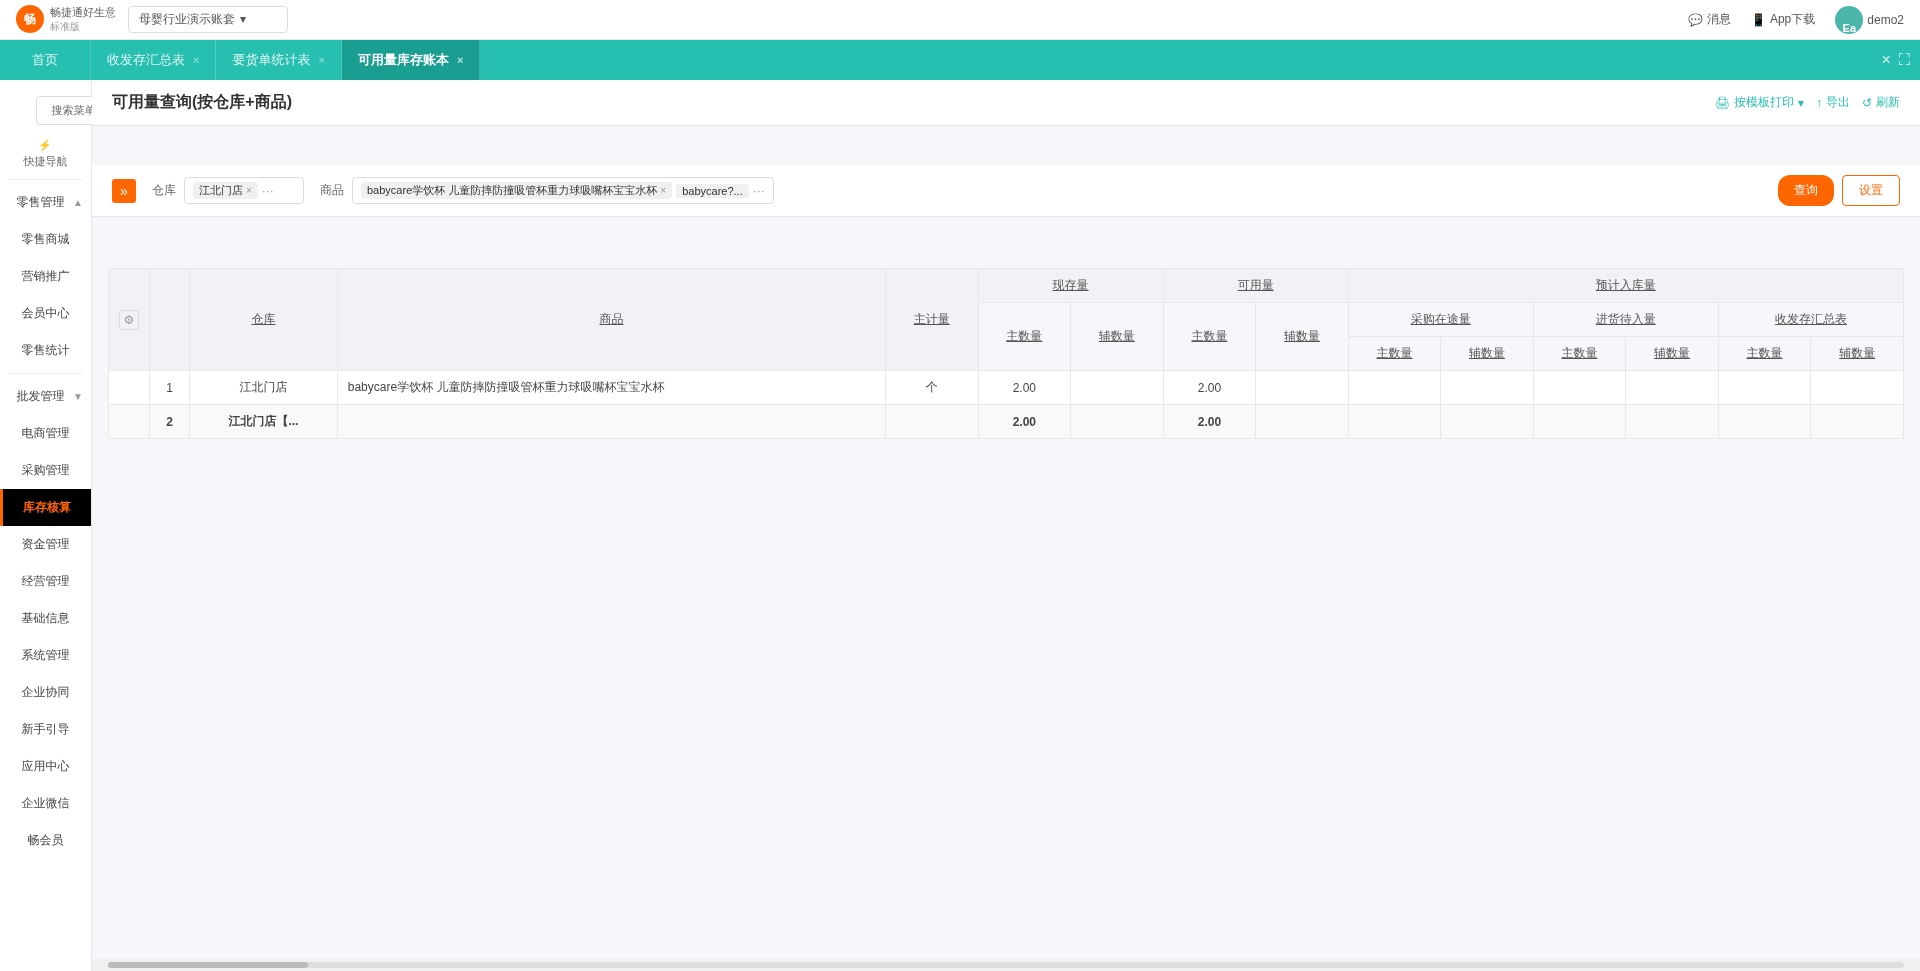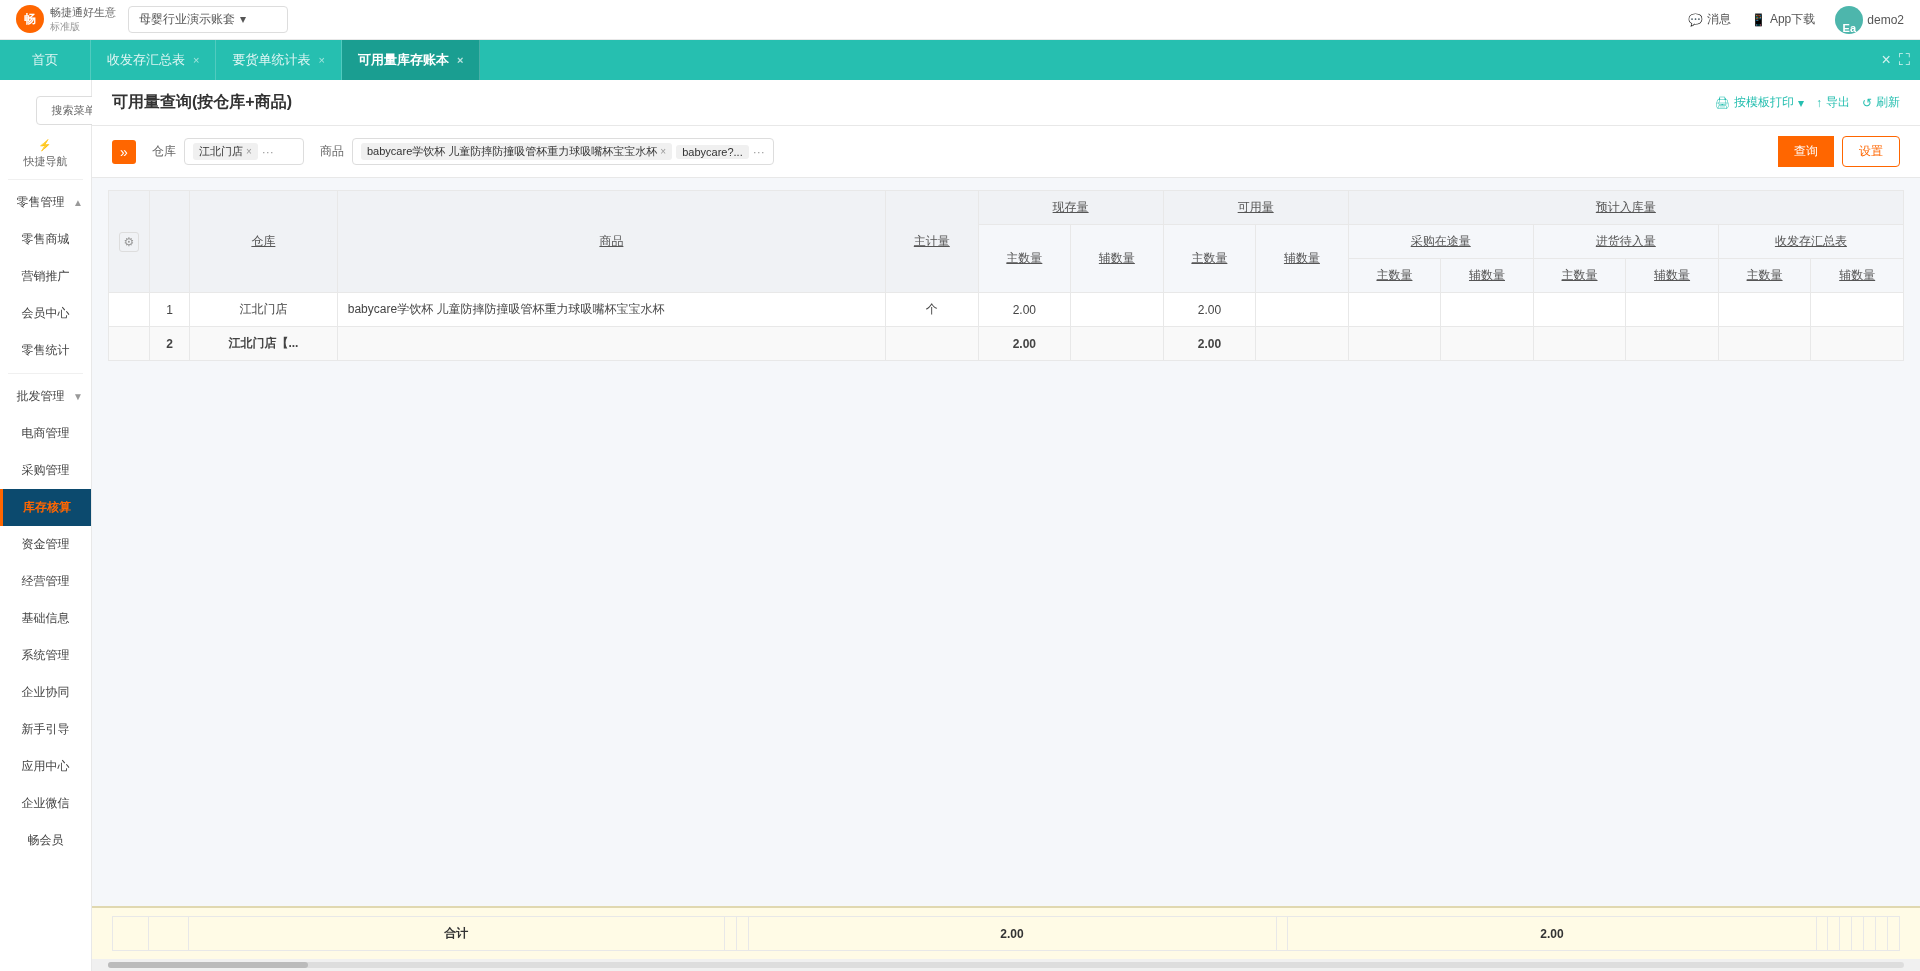--- a/index.html
+++ b/index.html
@@ -73,26 +73,26 @@
     .sidebar-item {
       padding: 10px 8px;
       text-align: center;
       font-size: 12px;
       color: #444;
       cursor: pointer;
       display: flex;
       align-items: center;
       justify-content: space-between;
     }
-    .sidebar-item.active { background: #0c4a6e; color: #ff6600; font-weight: bold; border-left: 3px solid #ff6600; }
+    .sidebar-item.active { background: #000000; color: #ff6600; font-weight: bold; border-left: 3px solid #ff6600; }
     .sidebar-item .item-text { flex: 1; text-align: center; }
     .sidebar-item .arrow { font-size: 10px; color: #999; }
 
     
-    .content-area { flex: 1; display: flex; flex-direction: column; overflow: hidden; background: #f5f7fa; }
+    .content-area { flex: 1; display: flex; flex-direction: column; overflow: hidden; background: #f5f7fa; gap: 39px; }
 
     
     .page-header {
       background: #fff;
       padding: 12px 20px;
       display: flex;
       align-items: center;
       justify-content: space-between;
       border-bottom: 1px solid #e8e8e8;
     }
@@ -110,21 +110,21 @@
       gap: 16px;
     }
     .filter-expand-btn { width: 24px; height: 24px; background: #ff6600; color: #fff; display: flex; align-items: center; justify-content: center; border-radius: 3px; cursor: pointer; font-size: 14px; }
     .filter-group { display: flex; align-items: center; gap: 8px; }
     .filter-label { color: #666; font-size: 12px; white-space: nowrap; }
     .filter-input { display: flex; align-items: center; gap: 4px; border: 1px solid #ddd; border-radius: 4px; padding: 4px 8px; min-width: 120px; background: #fff; }
     .filter-tag { background: #f0f0f0; border-radius: 3px; padding: 1px 6px; font-size: 11px; display: flex; align-items: center; gap: 3px; }
     .filter-tag .tag-close { cursor: pointer; color: #999; font-size: 10px; }
     .filter-more { color: #999; cursor: pointer; font-size: 12px; }
     .filter-actions { margin-left: auto; display: flex; gap: 8px; }
-    .btn-query { background: #ff6600; color: #fff; border: none; padding: 6px 16px; border-radius: 0; cursor: pointer; font-size: 12px; }
+    .btn-query { background: #ff6600; color: #fff; border: none; padding: 6px 16px; border-radius: 12px; cursor: pointer; font-size: 12px; }
     .btn-settings { background: #fff; color: #ff6600; border: 1px solid #ff6600; padding: 6px 16px; border-radius: 4px; cursor: pointer; font-size: 12px; }
 
     
     .table-wrapper { flex: 1; overflow: auto; padding: 12px 16px; }
     .data-table { width: 100%; border-collapse: collapse; background: #fff; }
     .data-table th, .data-table td { border: 1px solid #e8e8e8; padding: 8px 10px; font-size: 12px; text-align: center; }
     .data-table th { background: #f5f7fa; color: #555; font-weight: 500; text-decoration: underline; }
     .data-table thead tr:first-child th { background: #f0f2f5; }
     .data-table tbody tr td { color: #444; }
     .data-table .col-settings { width: 36px; }
@@ -381,43 +381,20 @@
             <td></td>
             <td></td>
             <td></td>
             <td></td>
             <td></td>
           </tr>
         </tbody>
       </table>
     </div>
 
-    <div style="background:#fffbe6; border-top: 2px solid #e0d8b0; padding: 8px 20px; display:flex; align-items:center;">
-      <table style="width:100%; border-collapse:collapse;">
-        <tbody>
-            <tr>
-          <td style="width:36px; border:1px solid #e8e8e8;"></td>
-          <td style="width:40px; border:1px solid #e8e8e8;"></td>
-          <td style="border:1px solid #e8e8e8; padding:8px 10px; font-weight:bold; text-align:center;">合计</td>
-          <td style="border:1px solid #e8e8e8;"></td>
-          <td style="border:1px solid #e8e8e8;"></td>
-          <td style="border:1px solid #e8e8e8; padding:8px 10px; font-weight:bold; text-align:center;">2.00</td>
-          <td style="border:1px solid #e8e8e8;"></td>
-          <td style="border:1px solid #e8e8e8; padding:8px 10px; font-weight:bold; text-align:center;">2.00</td>
-          <td style="border:1px solid #e8e8e8;"></td>
-          <td style="border:1px solid #e8e8e8;"></td>
-          <td style="border:1px solid #e8e8e8;"></td>
-          <td style="border:1px solid #e8e8e8;"></td>
-          <td style="border:1px solid #e8e8e8;"></td>
-          <td style="border:1px solid #e8e8e8;"></td>
-          <td style="border:1px solid #e8e8e8;"></td>
-        </tr>
-      </tbody>
-        </table>
-    </div>
 
     <div class="bottom-scrollbar">
       <div class="scrollbar-track">
         <div class="scrollbar-thumb"></div>
       </div>
     </div>
 
   </div>
 </div>
 

